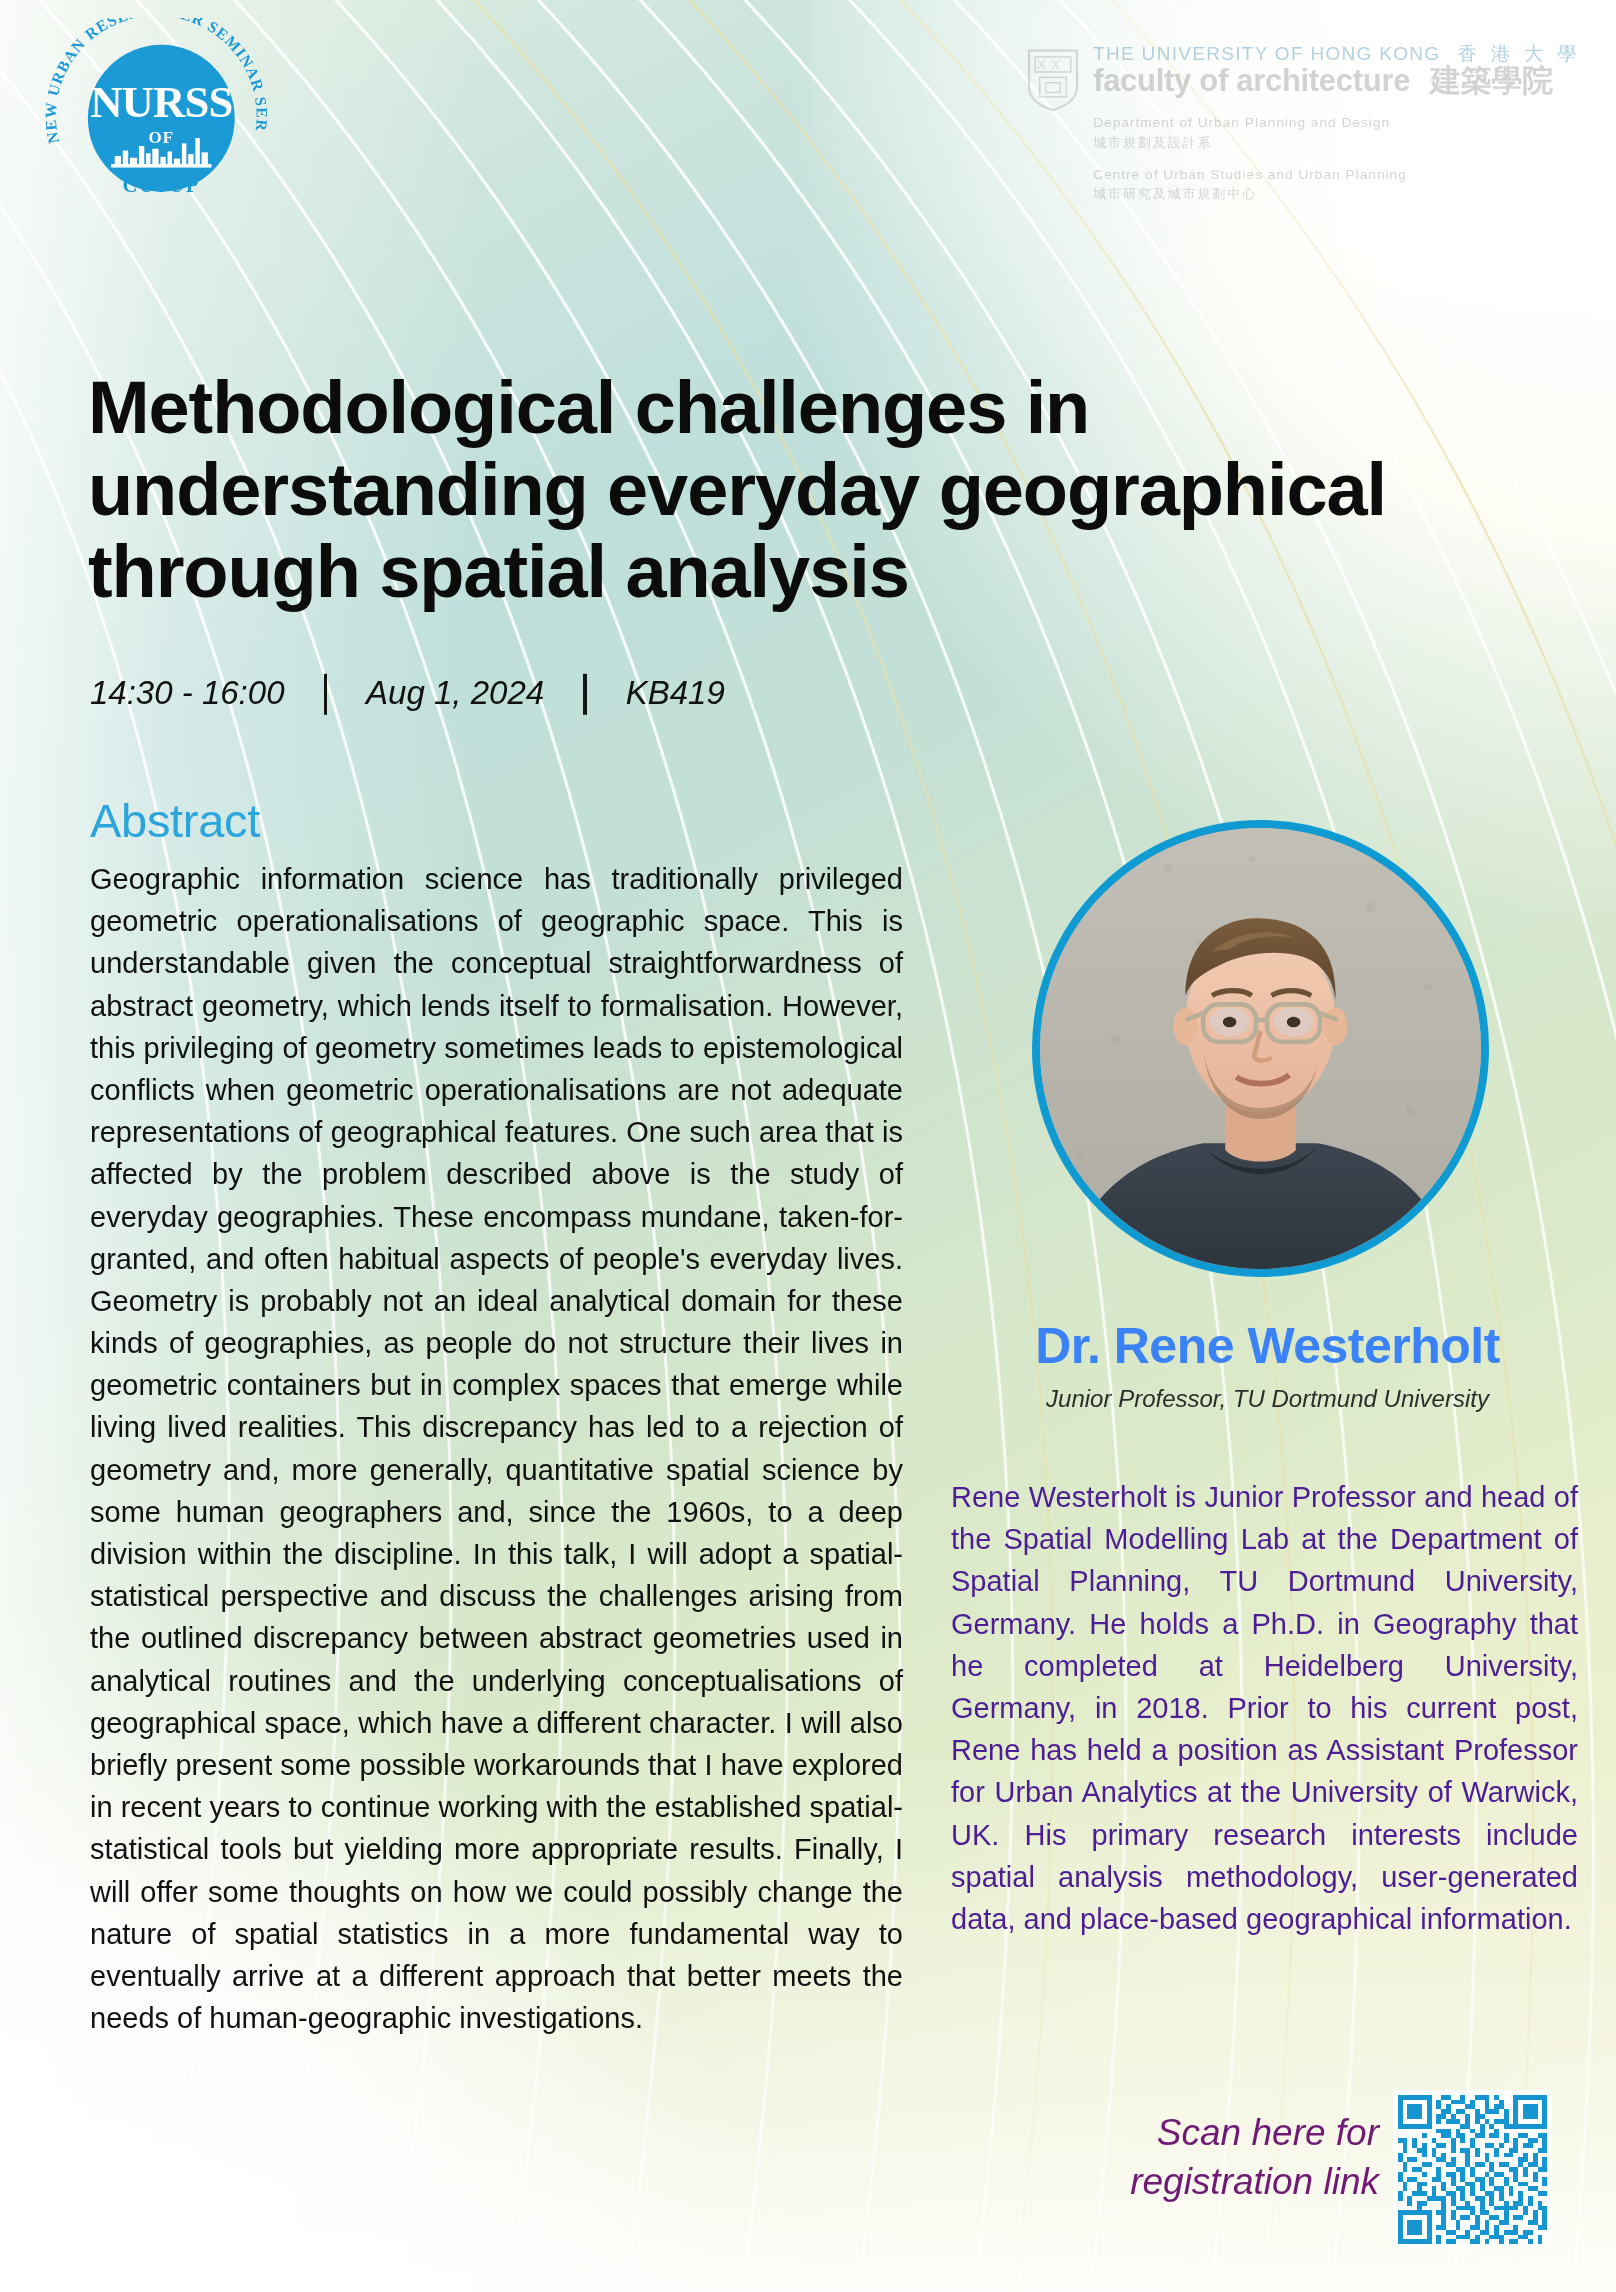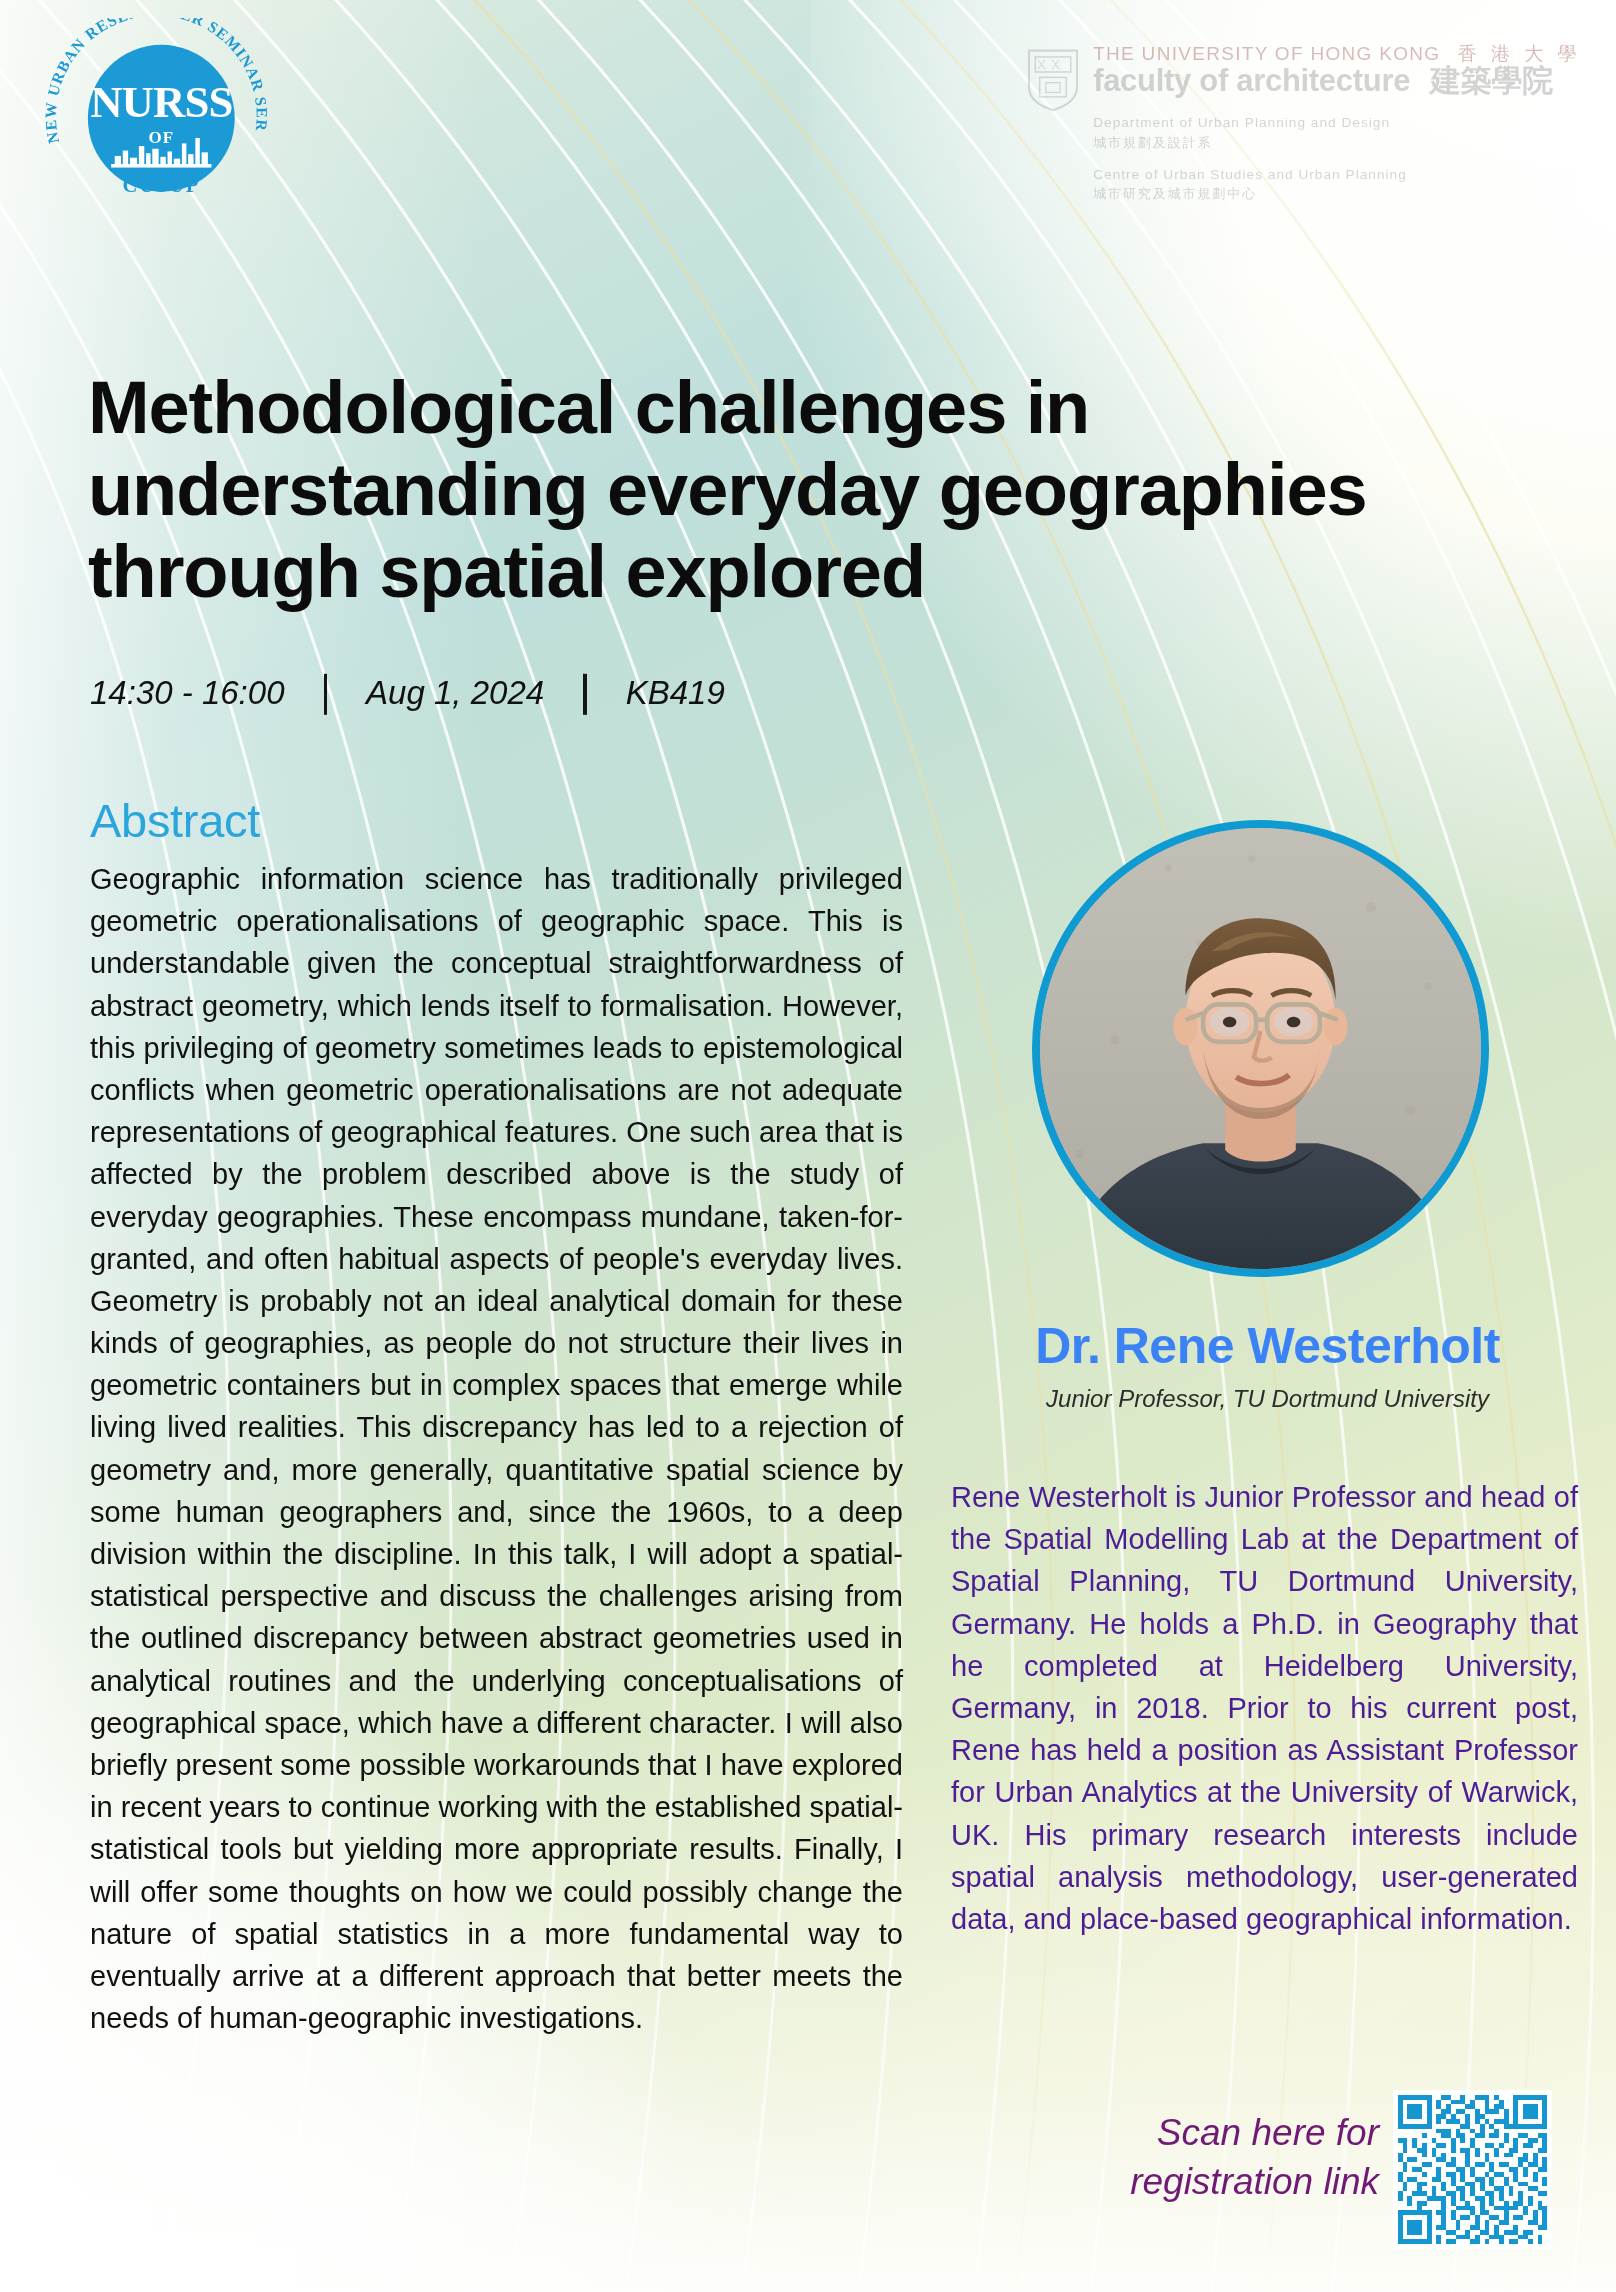--- a/index.html
+++ b/index.html
@@ -60,21 +60,21 @@
 
   
   .hku{
     position:absolute;right:36px;top:43px;
     display:flex;align-items:flex-start;gap:12.5px;
     opacity:.30;
   }
   .hku-crest{width:56px;height:64px;flex:0 0 auto;margin-top:5.4px;}
   .hku-txt{display:flex;flex-direction:column;}
   .hku-l1{
-    font-size:19px;letter-spacing:1.3px;color:#7f1d1d;
+    font-size:19px;letter-spacing:1.3px;color:#0369a1;
     font-weight:400;line-height:1.12;white-space:nowrap;
   }
   .hku-l2{
     font-size:31px;font-weight:700;color:#6f6f6f;letter-spacing:-0.3px;
     line-height:1.05;margin-top:0.9px;white-space:nowrap;
   }
   .hku-sub{margin-top:15px;}
   .hku-sub .en{
     font-size:13.7px;letter-spacing:1px;color:#747474;line-height:1.45;white-space:nowrap;
   }
@@ -247,21 +247,21 @@
         <div class="en">Department of Urban Planning and Design</div>
         <div class="zh">城市規劃及設計系</div>
       </div>
       <div class="hku-sub hku-sub2">
         <div class="en">Centre of Urban Studies and Urban Planning</div>
         <div class="zh">城市研究及城市規劃中心</div>
       </div>
     </div>
   </div>
 
-  <div class="title">Methodological challenges in understanding everyday geographies through spatial explored</div>
+  <div class="title">Methodological challenges in understanding everyday geographical through spatial analysis</div>
 
   <div class="meta">
     <span>14:30 - 16:00</span>
     <span class="sep"></span>
     <span>Aug 1, 2024</span>
     <span class="sep"></span>
     <span>KB419</span>
   </div>
 
   <div class="abs-head">Abstract</div>

